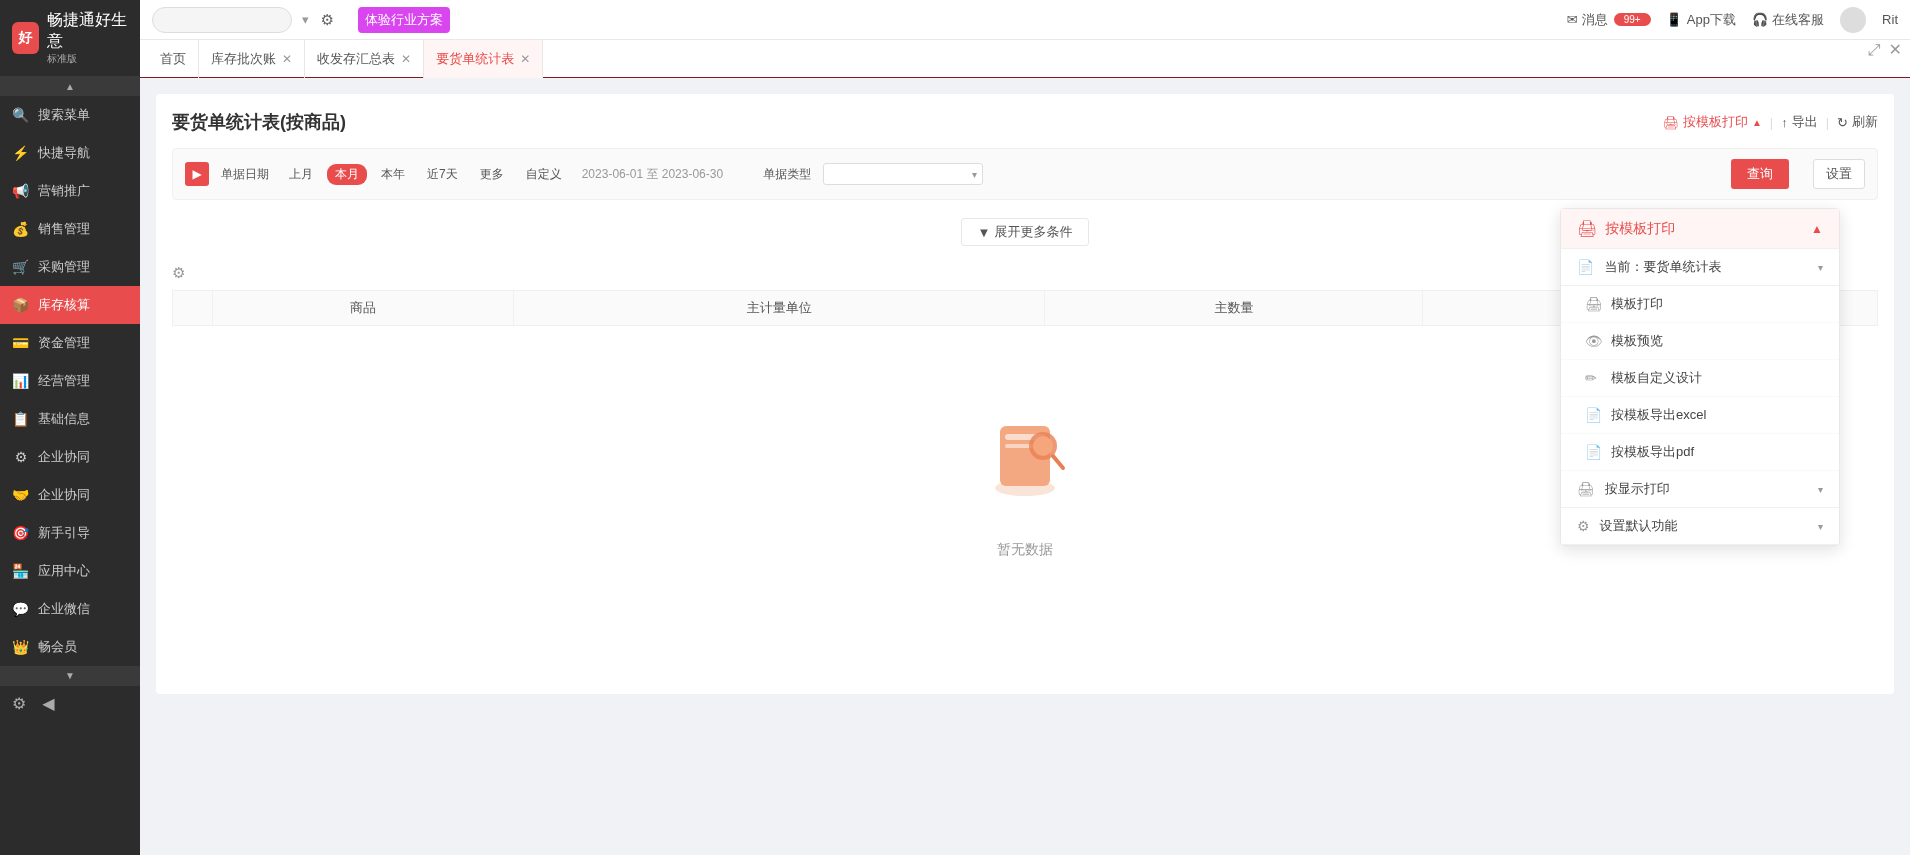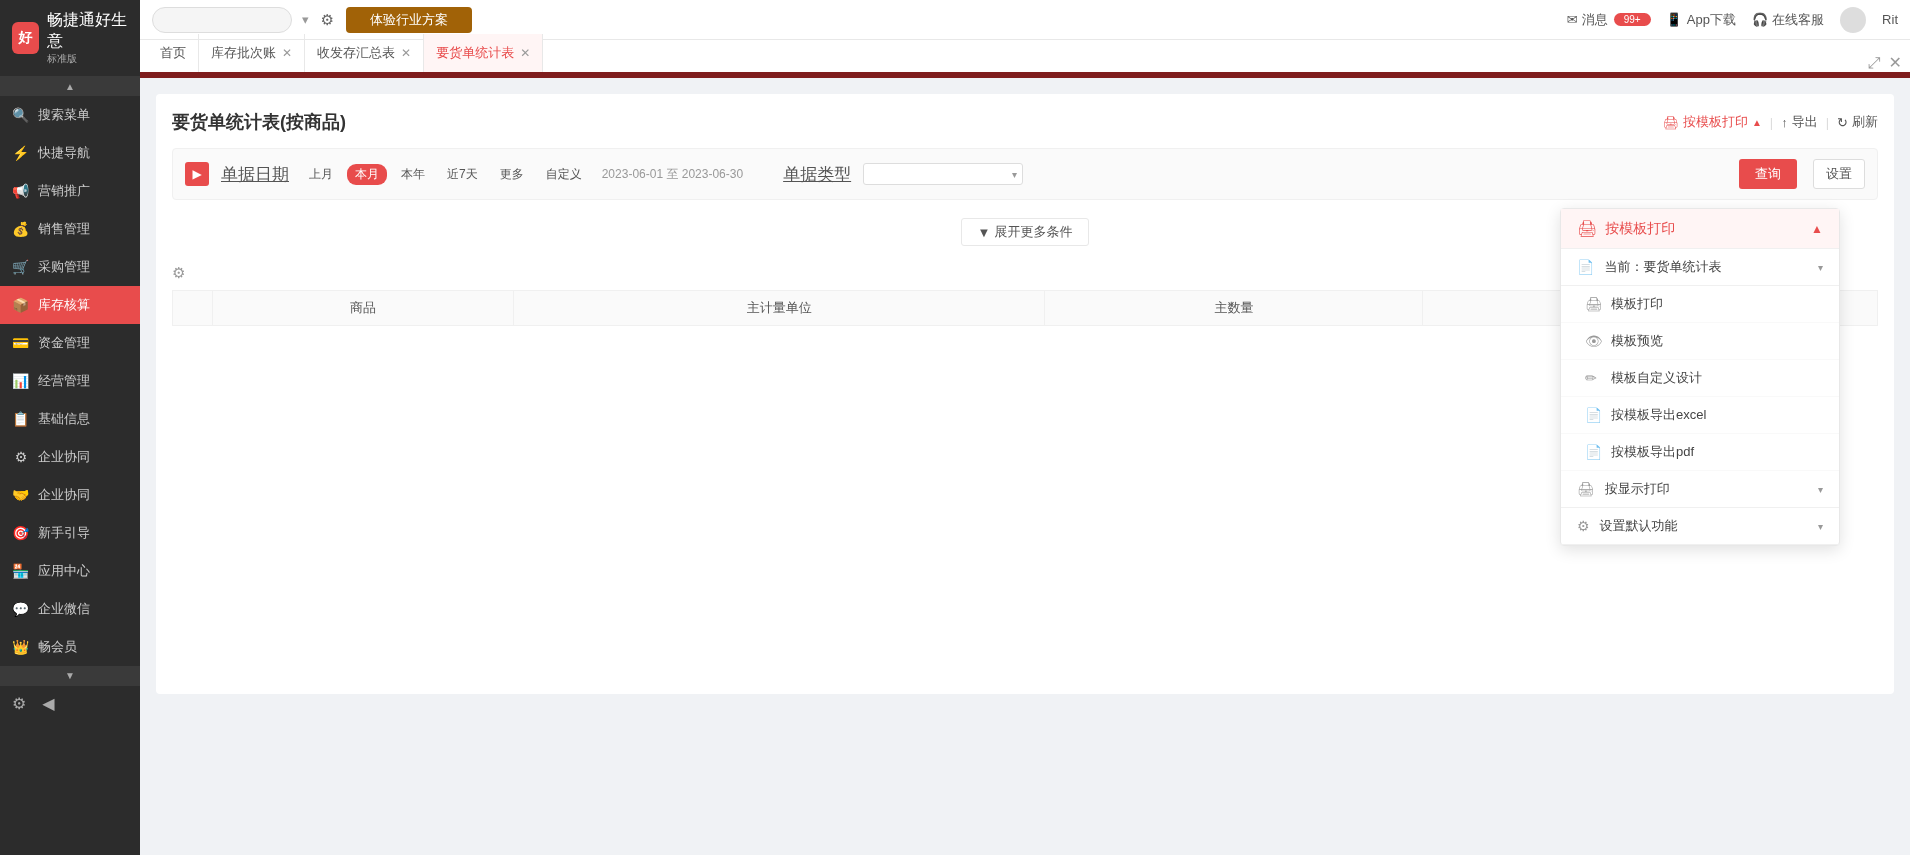--- a/index.html
+++ b/index.html
@@ -76,42 +76,42 @@
     .topbar-search {
       width: 140px; height: 26px;
       background: #f5f5f5; border: 1px solid #ddd;
       border-radius: 13px; padding: 0 10px;
       font-size: 12px; color: #999;
       display: flex; align-items: center;
     }
     .topbar-dropdown { color: #999; cursor: pointer; margin-left: 2px; }
     .topbar-gear { color: #666; cursor: pointer; margin-left: 4px; font-size: 15px; }
     .topbar-trial {
-      background: #a16207; color: #fff;
-      padding: 4px 24px; border-radius: 4px;
-      font-size: 13px; cursor: pointer; margin-left: 4px;
+      background: #d946ef; color: #fff;
+      padding: 4px 7px; border-radius: 4px;
+      font-size: 13px; cursor: pointer; margin-left: 16px;
     }
     .topbar-right { margin-left: auto; display: flex; align-items: center; gap: 16px; }
     .topbar-msg { display: flex; align-items: center; gap: 4px; color: #555; cursor: pointer; position: relative; }
     .topbar-badge {
       background: #e84c4c; color: #fff; font-size: 10px;
       padding: 1px 10px; border-radius: 8px; margin-left: 2px;
     }
     .topbar-app { display: flex; align-items: center; gap: 4px; color: #555; cursor: pointer; }
     .topbar-service { display: flex; align-items: center; gap: 4px; color: #555; cursor: pointer; }
     .topbar-avatar { width: 26px; height: 26px; background: #ddd; border-radius: 50%; }
     .topbar-username { color: #555; font-size: 13px; }
 
     
     .tabbar {
       height: 38px;
       background: #fff;
-      display: flex; align-items: flex-end;
+      display: flex; align-items: flex-start;
       padding: 0 8px;
-      border-bottom: 6px solid #7f1d1d;
+      border-bottom: 1px solid #7f1d1d;
       flex-shrink: 0;
       gap: 0;
     }
     .tab {
       height: 38px; display: flex; align-items: center;
       padding: 0 12px; font-size: 13px; color: #555;
       cursor: pointer; border-right: 1px solid #e8e8e8;
       white-space: nowrap; position: relative;
     }
     .tab.active { color: #e84c4c; background: #fff5f5; }
@@ -151,21 +151,21 @@
       display: flex; align-items: center; gap: 12px;
       padding: 10px 0; border: 1px solid #f0f0f0;
       border-radius: 4px; padding: 10px 12px;
       margin-bottom: 10px; background: #fafafa;
     }
     .filter-expand-btn {
       width: 24px; height: 24px; background: #e84c4c;
       border-radius: 3px; display: flex; align-items: center; justify-content: center;
       color: #fff; cursor: pointer; font-size: 12px; flex-shrink: 0;
     }
-    .filter-label { color: #555; font-size: 17px; white-space: nowrap; text-decoration: underline; }
+    .filter-label { color: #555; font-size: 12px; white-space: nowrap; }
     .date-btns { display: flex; gap: 6px; align-items: center; }
     .date-btn { padding: 2px 8px; border-radius: 3px; cursor: pointer; font-size: 12px; color: #555; }
     .date-btn.active { background: #e84c4c; color: #fff; border-radius: 9px; }
     .date-range { font-size: 12px; color: #999; }
     .filter-separator { color: #ddd; }
     .filter-select {
       border: 1px solid #ddd; border-radius: 3px; padding: 3px 24px 3px 8px;
       font-size: 12px; color: #555; background: #fff; cursor: pointer;
       min-width: 160px; appearance: none; position: relative;
     }
@@ -419,21 +419,21 @@
           <span class="date-btn">自定义</span>
         </div>
         <span class="date-range">2023-06-01 至 2023-06-30</span>
         <span class="filter-separator" style="margin: 0 8px;"></span>
         <span class="filter-label">单据类型</span>
         <div class="select-wrapper">
           <select class="filter-select">
             <option></option>
           </select>
         </div>
-        <div style="margin-left: auto; display: flex; gap: 16px;">
+        <div style="margin-left: auto; display: flex; gap: 24px;">
           <button class="query-btn" style="border:none;cursor:pointer;">查询</button>
           <button class="settings-btn" style="border:1px solid #ddd;background:#fff;cursor:pointer;border-radius:3px;padding:5px 12px;">设置</button>
         </div>
       </div>
 
       <div class="more-filters-row">
         <div class="expand-more-btn">
           <span>▼</span>
           <span>展开更多条件</span>
         </div>
@@ -450,20 +450,34 @@
               <th>商品</th>
               <th>主计量单位</th>
               <th>主数量</th>
               <th>零售金额</th>
             </tr>
           </thead>
           <tbody>
           </tbody>
         </table>
 
+        <div class="empty-state">
+          <div class="empty-icon">
+            <svg width="100" height="100" viewBox="0 0 100 100">
+              <ellipse cx="50" cy="82" rx="30" ry="8" fill="#f5c9b0" opacity="0.5"></ellipse>
+              <rect x="25" y="20" width="50" height="60" rx="6" fill="#f4a882"></rect>
+              <rect x="30" y="28" width="40" height="6" rx="3" fill="#fff" opacity="0.6"></rect>
+              <rect x="30" y="38" width="30" height="4" rx="2" fill="#fff" opacity="0.5"></rect>
+              <circle cx="68" cy="40" r="14" fill="#e88055" opacity="0.8"></circle>
+              <circle cx="68" cy="40" r="10" fill="#f5a67a"></circle>
+              <line x1="78" y1="50" x2="88" y2="62" stroke="#e88055" stroke-width="4" stroke-linecap="round"></line>
+            </svg>
+          </div>
+          <div class="empty-text">暂无数据</div>
+        </div>
       </div>
     </div>
 
     <div class="template-print-dropdown">
 
       <div class="dropdown-header">
         <div class="dropdown-header-left">
           <span class="dropdown-header-icon">🖨</span>
           <span>按模板打印</span>
         </div>

